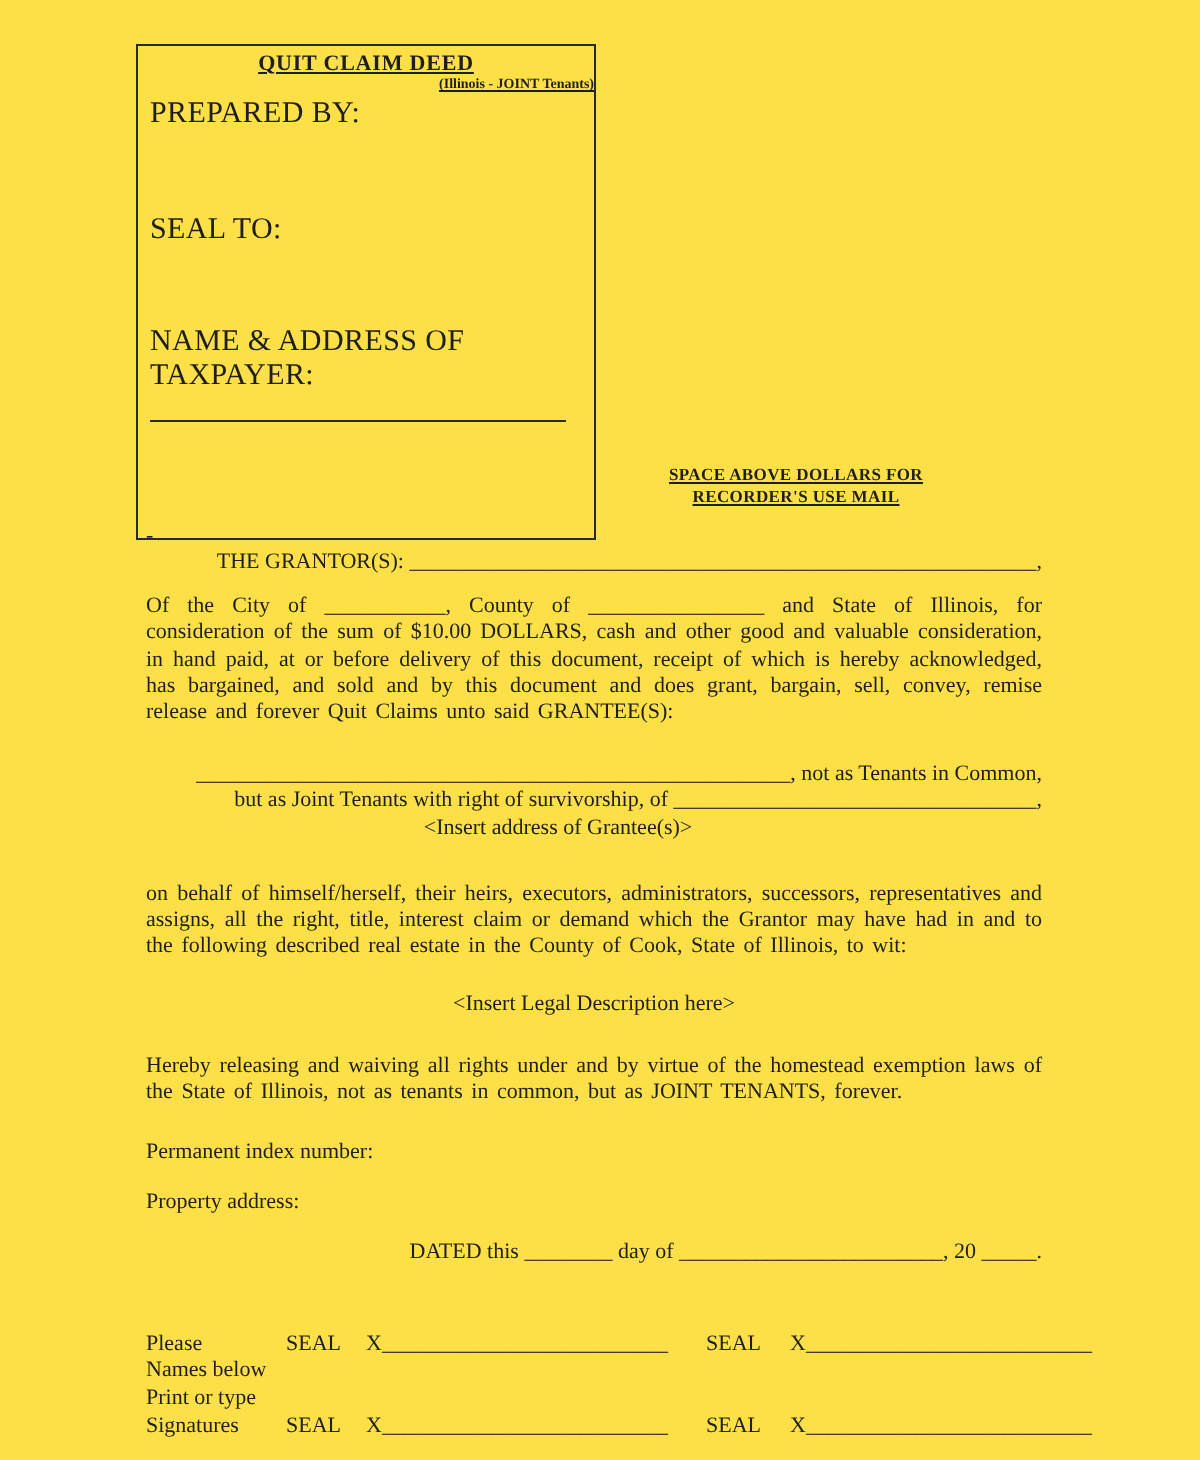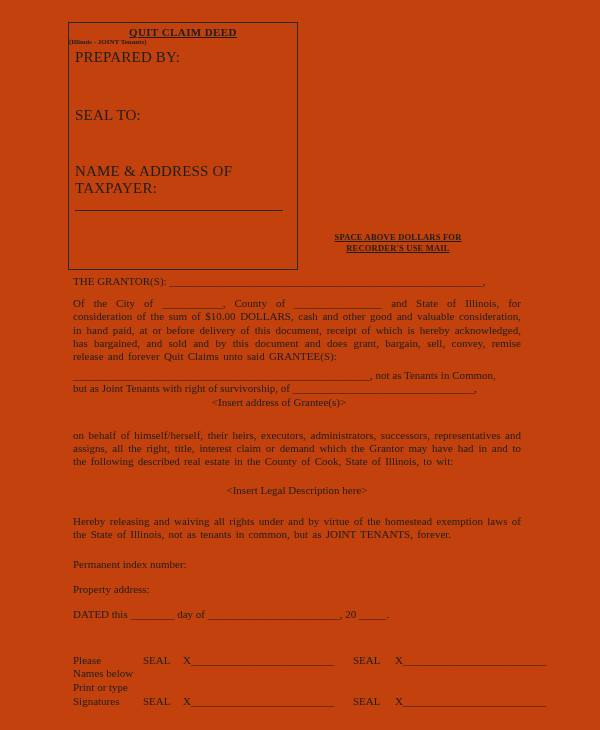--- a/index.html
+++ b/index.html
@@ -4,35 +4,36 @@
 <style>
   html, body { margin: 0; padding: 0; }
   body {
     width: 600px; height: 730px;
     background: #ffffff;
     font-family: "Liberation Serif", serif;
     color: #1e1e1e;
     position: relative;
     overflow: hidden;
   }
-  .page { position: absolute; inset: 0; background: #c2410c; }
+  .page { position: absolute; inset: 0; background: #fde047; }
 
   
   .info-box {
     position: absolute; left: 68px; top: 22px;
     width: 228px; height: 246px;
     border: 1px solid #2a2a2a;
   }
   .box-title {
     margin-top: 3px; text-align: center;
     font-size: 11px; font-weight: bold;
     text-decoration: underline; letter-spacing: .4px;
   }
   .box-subtitle {
-    text-align: left; font-size: 7px; font-weight: bold;
+    text-align: right; font-size: 7px; font-weight: bold;
+    text-decoration: underline;
   }
   .box-label { position: absolute; left: 6px; font-size: 15px; letter-spacing: .2px; }
   .lbl-prepared { top: 26px; }
   .lbl-mailto  { top: 84px; }
   .lbl-taxpayer { top: 140px; }
   .box-divider {
     position: absolute; left: 6px; top: 187px; width: 208px;
     border-top: 1px solid #2a2a2a;
   }
 
@@ -43,24 +44,24 @@
   }
   .recorder-note .rn { text-decoration: underline; letter-spacing: .2px; }
 
   
   .content {
     position: absolute; left: 73px; top: 262px; width: 448px;
     font-size: 11px; line-height: 13.2px;
   }
   .dash { height: 12px; line-height: 12px; }
   .para { text-align: justify; word-spacing: 1.5px; }
-  .oneline { white-space: nowrap; }
+  .oneline { white-space: nowrap; text-align: right; }
   .grantor { margin-top: 1px; }
   .p1 { margin-top: 9px; }
-  .gline1 { margin-top: 6px; }
+  .gline1 { margin-top: 18px; }
   .addr-hint { text-align: center; padding-right: 36px; }
   .p2 { margin-top: 20px; }
   .legal-hint { margin-top: 16px; text-align: center; }
   .p3 { margin-top: 17px; }
   .pin { margin-top: 17px; }
   .prop { margin-top: 12px; }
   .dated { margin-top: 12px; }
 
   
   .sig-block { margin-top: 32px; width: 470px; }

